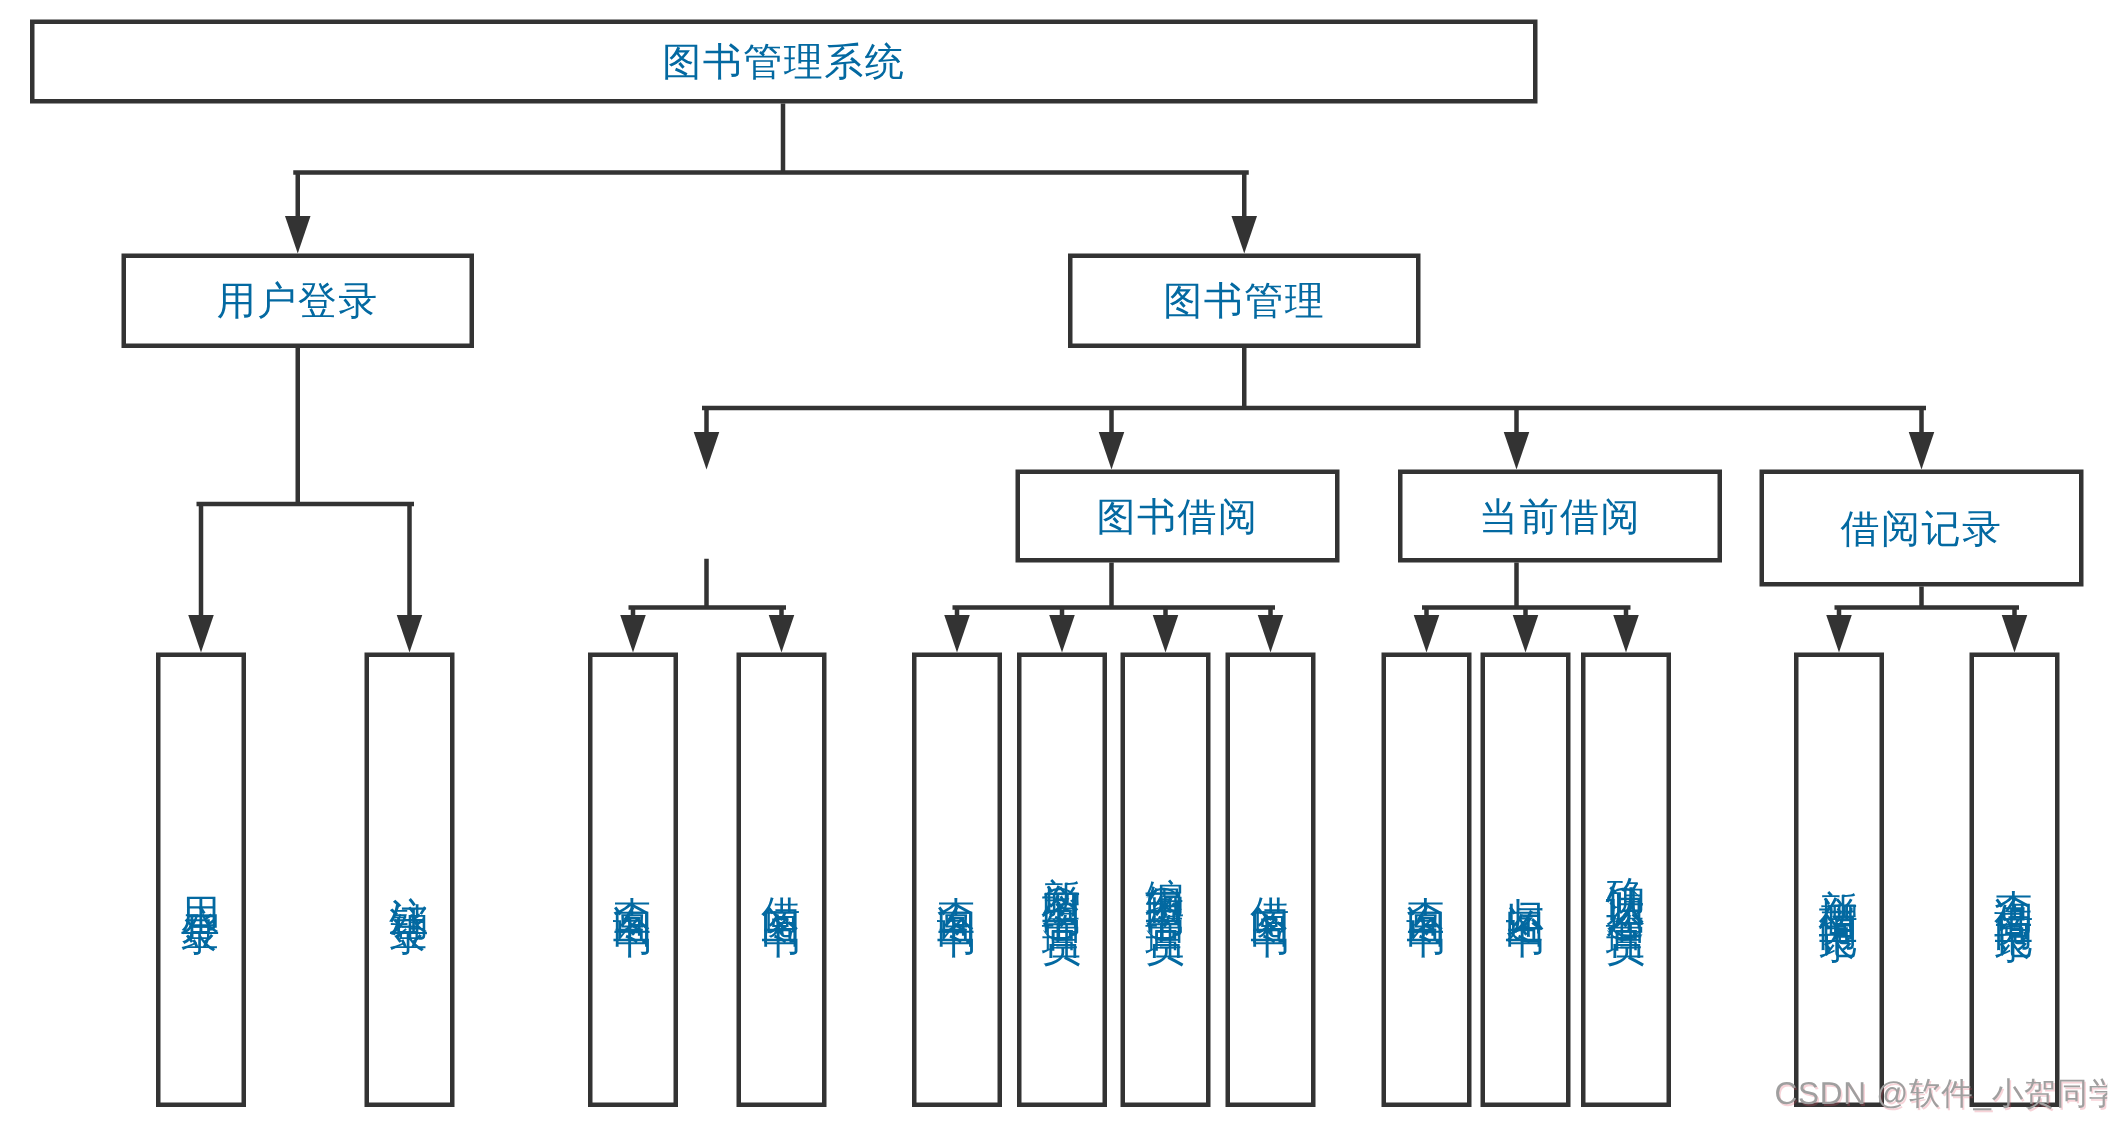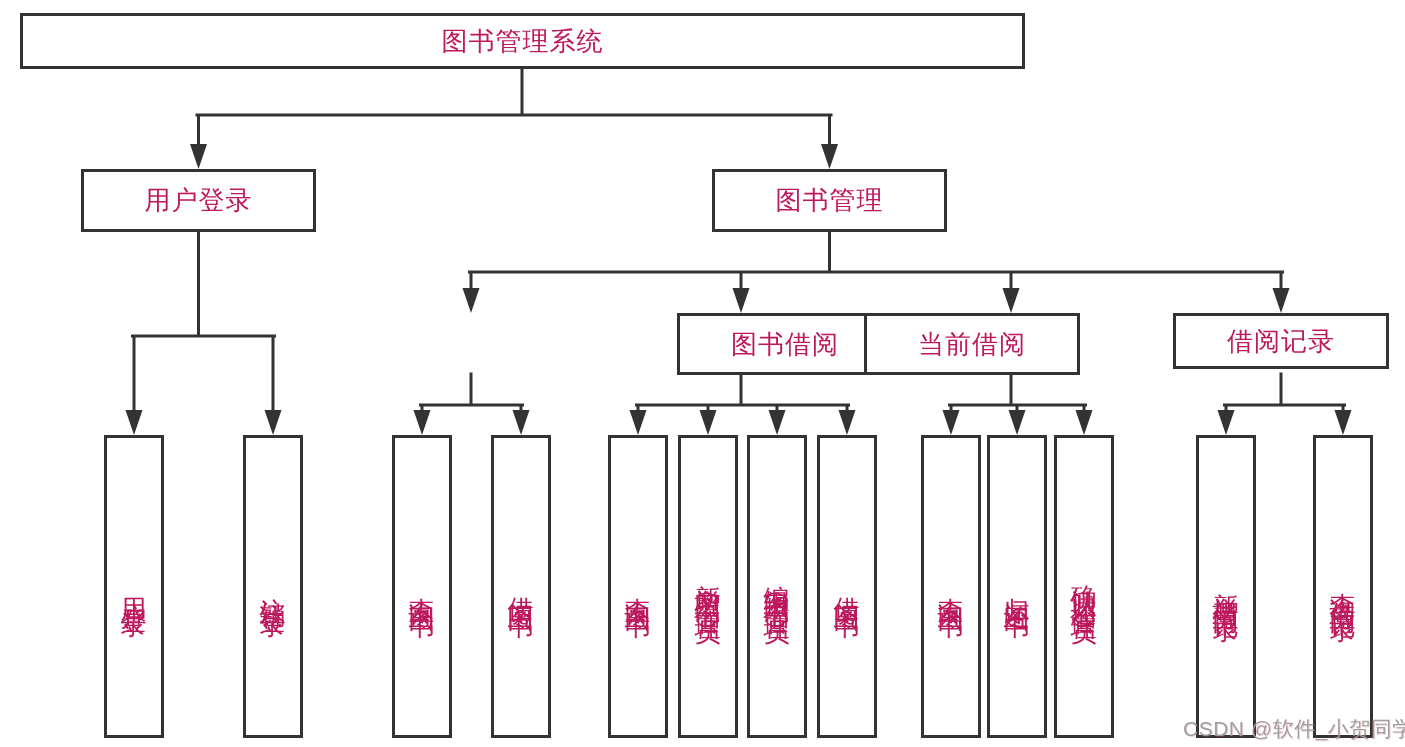--- a/index.html
+++ b/index.html
@@ -13,40 +13,40 @@
   }
   #wires{position:absolute;left:0;top:0;width:1405px;height:747px;pointer-events:none;}
   .node{
     position:absolute;
     box-sizing:border-box;
     border:3px solid #333333;
     background:#ffffff;
     display:flex;align-items:center;justify-content:center;
     font-size:26px;
     letter-spacing:1px;
-    color:#be185d;
+    color:#0369a1;
     text-align:center;
     white-space:nowrap;
   }
   .node.v{
     writing-mode:vertical-rl;
     text-orientation:mixed;
     letter-spacing:5px;
     line-height:1;
   }
   
   #nd-root{left:20px;top:13px;width:1005px;height:56px;}
   
   #nd-login{left:81px;top:169px;width:235px;height:63px;}
   #nd-mgmt{left:712px;top:169px;width:235px;height:63px;}
   
   #nd-new{left:363px;top:313px;width:216px;height:62px;}
   #nd-bb{left:633px;top:313px;width:216px;height:62px;margin-left:44px;}
-  #nd-cb{left:864px;top:313px;width:216px;height:62px;}
-  #nd-br{left:1173px;top:313px;width:216px;height:56px;}
+  #nd-cb{left:932px;top:313px;width:216px;height:62px;}
+  #nd-br{left:1173px;top:313px;width:216px;height:78px;}
   
   .leaf{top:435px;width:60px;height:303px;}
   #nd-a1{left:104px;} #nd-a2{left:243px;}
   #nd-b1{left:392px;} #nd-b2{left:491px;}
   #nd-c1{left:608px;} #nd-c2{left:678px;} #nd-c3{left:747px;} #nd-c4{left:817px;}
   #nd-d1{left:921px;} #nd-d2{left:987px;} #nd-d3{left:1054px;}
   #nd-e1{left:1196px;} #nd-e2{left:1313px;}
   
   #watermark{
     position:absolute;left:1183px;top:715px;

